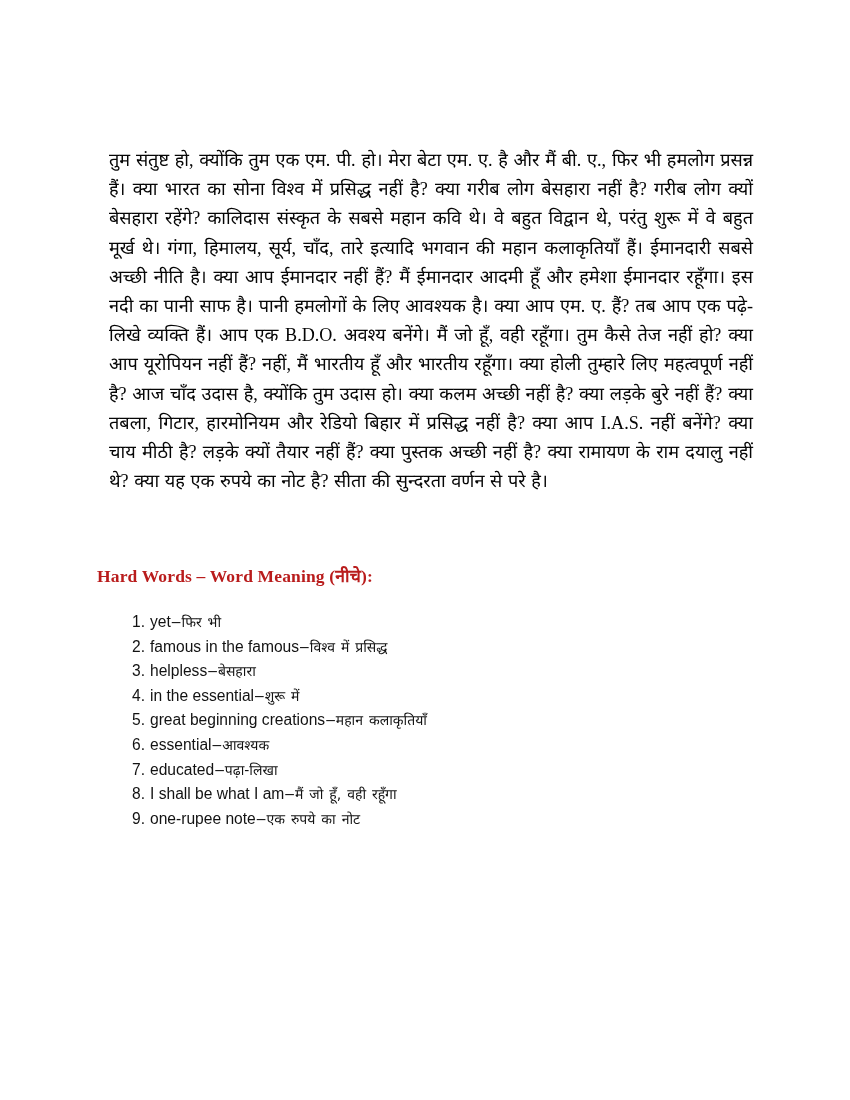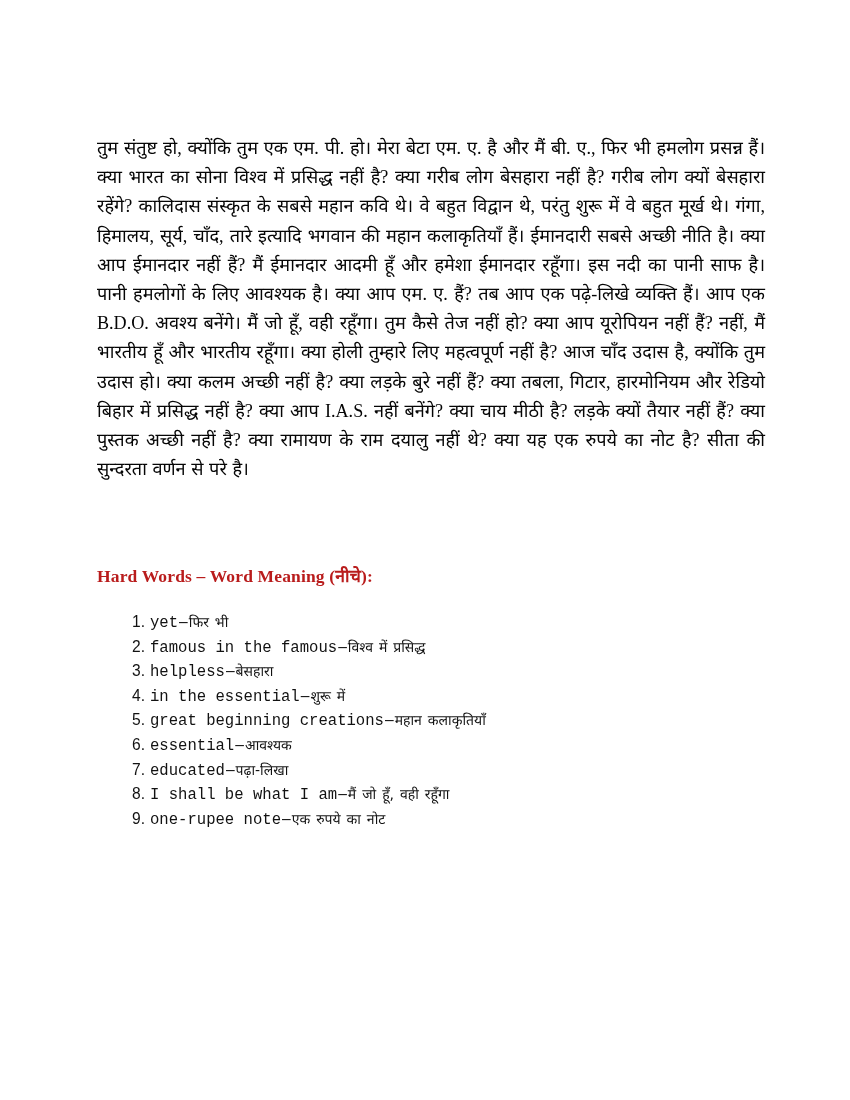--- a/index.html
+++ b/index.html
@@ -31,21 +31,21 @@
   }
 
   
   .passage {
     font-family: "Liberation Serif", "DejaVu Sans", serif;
     font-size: 18.1px;
     line-height: 29.2px;
     text-align: justify;
     text-justify: inter-word;
     color: #050505;
-    margin: 0;
+    margin: 12px;
     word-spacing: 1.1px;
   }
 
   
   .hw-heading {
     position: absolute;
     left: 97px;
     top: 565px;
     font-family: "Liberation Serif", serif;
     font-weight: bold;
@@ -85,21 +85,21 @@
     flex: 0 0 auto;
     margin-right: 5px;
     font-family: "Liberation Sans", sans-serif;
     font-size: 15.6px;
   }
   .word-body {
     flex: 1 1 auto;
     white-space: nowrap;
   }
   .word-en {
-    font-family: Liberation Mono, monospace;
+    font-family: Liberation Sans, sans-serif;
     text-align: right;
   }
   .word-dash {
     font-family: "Liberation Sans", sans-serif;
     padding: 0 1px;
   }
   .word-hi {
     font-family: "DejaVu Sans", "Liberation Sans", sans-serif;
     font-size: 14px;
     word-spacing: 1.5px;

